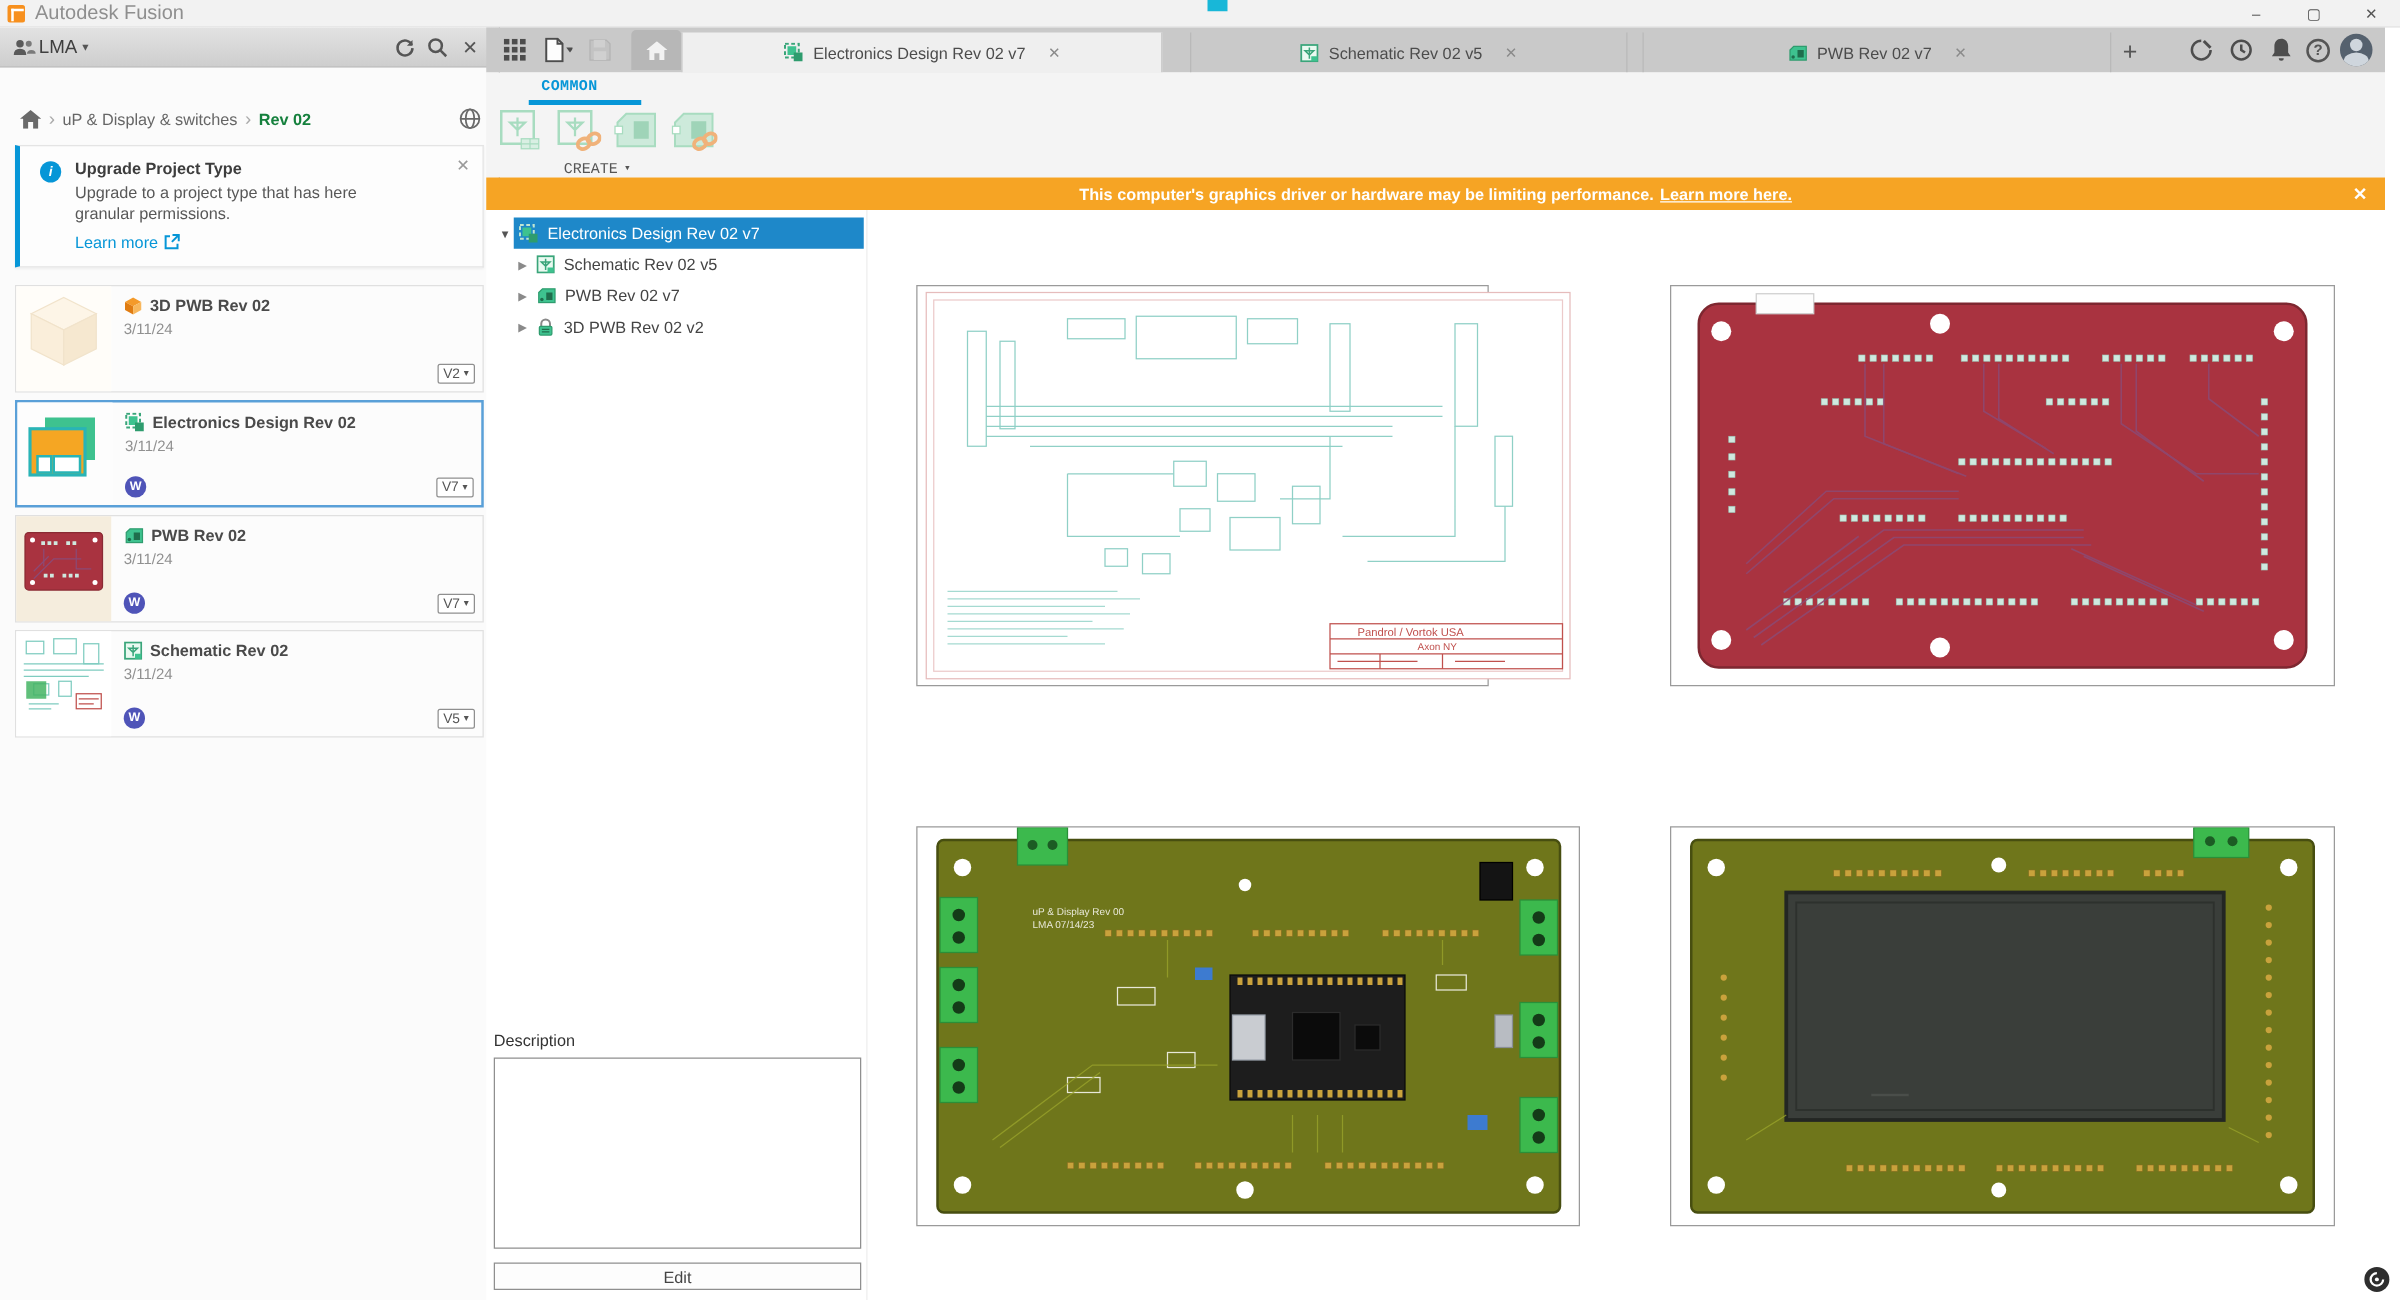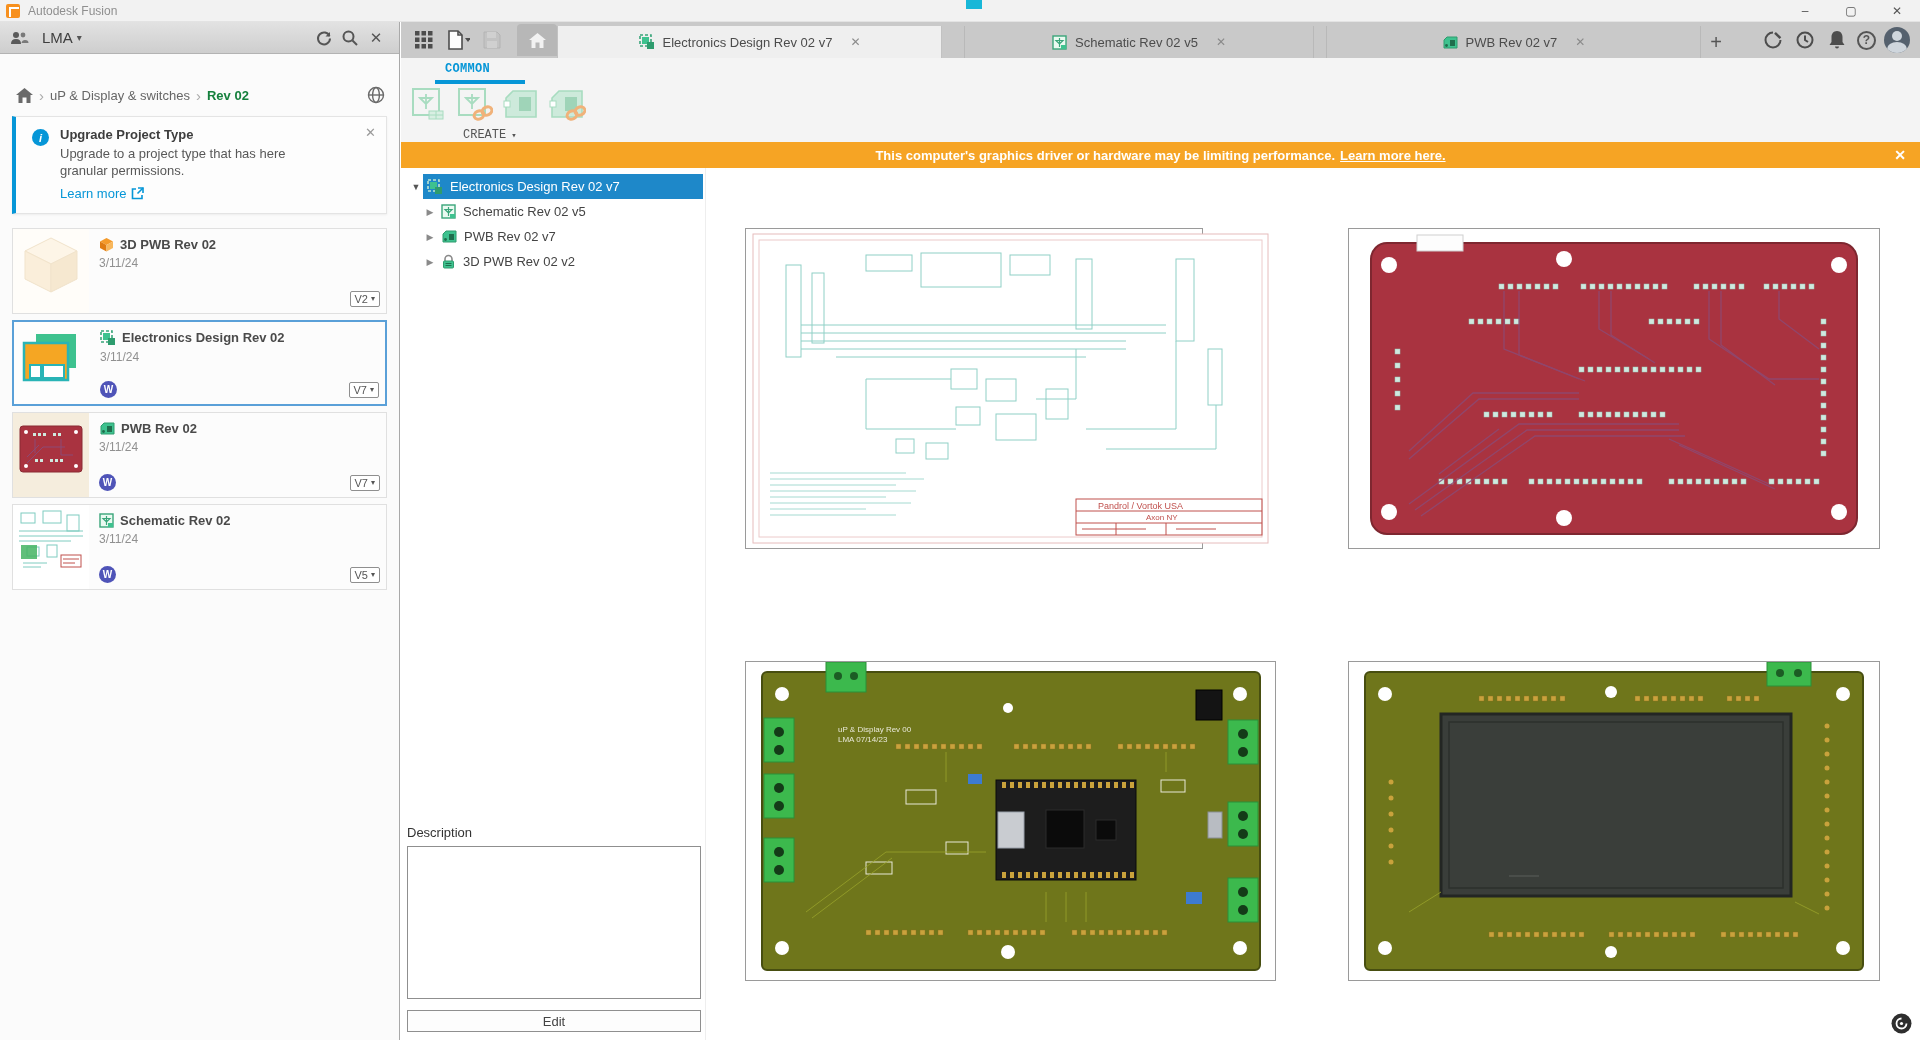--- a/index.html
+++ b/index.html
@@ -4,29 +4,29 @@
 <style>
   * { margin:0; padding:0; box-sizing:border-box; }
   html,body { width:1920px; height:1040px; overflow:hidden; }
   body { font-family:"Liberation Sans", sans-serif; background:#fff; position:relative; font-size:13px; color:#444; }
   svg { display:block; }
 
   
   .titlebar { position:absolute; left:0; top:0; width:1920px; height:22px; background:#f2f2f2; border-bottom:1px solid #e3e3e3; display:flex; align-items:center; }
   .fusion-logo { width:14px; height:14px; margin:0 8px 0 6px; background:#f7901e; border-radius:2px; position:relative; }
   .fusion-logo::after { content:""; position:absolute; left:3px; top:3px; width:8px; height:8px; border-left:2px solid #fff; border-top:2px solid #fff; }
-  .titlebar-text { color:#8f8f8f; font-size:12px; }
+  .titlebar-text { color:#8f8f8f; font-size:16px; }
   .teal-strip { position:absolute; left:966px; top:0; width:16px; height:9px; background:#18b7d8; }
   .win-controls { position:absolute; right:0; top:0; height:22px; display:flex; }
   .win-btn { width:46px; height:22px; display:flex; align-items:center; justify-content:center; color:#555; font-size:12px; cursor:default; }
 
   
   .left-panel { position:absolute; left:0; top:22px; width:400px; height:1018px; background:#fbfbfb; border-right:1px solid #a9a9a9; }
   .panel-header { height:32px; background:linear-gradient(#e2e2e2,#cecece); border-bottom:1px solid #b3b3b3; display:flex; align-items:center; padding:0 10px; }
-  .team-label { font-size:15px; color:#3f3f3f; margin:0 4px 0 12px; }
+  .team-label { font-size:15px; color:#3f3f3f; margin:0 4px 0 1px; }
   .hdr-spacer { flex:1; }
   .hdr-icon { width:26px; height:26px; display:flex; align-items:center; justify-content:center; color:#555; }
   .panel-body { position:relative; padding:16px 0 0 0; }
 
   .segmented { display:flex; margin:2px 16px 0 16px; height:27px; border:1px solid #8f8f8f; border-radius:3px; overflow:hidden; background:#f1f1f1; }
   .seg-btn { flex:1; display:flex; align-items:center; justify-content:center; color:#4a4a4a; border-right:1px solid #8f8f8f; }
   .seg-btn:last-child { border-right:none; }
   .seg-btn.active { background:#fff; }
 
   .actions-row { display:flex; align-items:center; justify-content:flex-end; margin:14px 16px 0 0; gap:10px; }
@@ -52,21 +52,21 @@
   .card-body { position:relative; flex:1; padding:8px 8px 0 10px; }
   .card-title-row { display:flex; align-items:center; gap:6px; }
   .card-title { font-weight:bold; color:#4a4a4a; }
   .card-date { color:#909090; margin:4px 0 0 0; font-size:12px; }
   .w-badge { position:absolute; left:10px; bottom:6px; width:17px; height:17px; border-radius:50%; background:#4f54b8; color:#fff; font-size:10px; font-weight:bold; display:flex; align-items:center; justify-content:center; }
   .w-badge:empty { display:none; }
   .version-badge { position:absolute; right:6px; bottom:6px; border:1px solid #8f8f8f; border-radius:2px; background:#fff; font-size:11px; color:#555; padding:1px 4px; display:flex; align-items:center; gap:3px; }
   .version-badge .caret { font-size:8px; color:#555; }
 
   
-  .main { position:absolute; left:401px; top:22px; width:1519px; height:1018px; }
+  .main { position:absolute; left:389px; top:22px; width:1519px; height:1018px; }
 
   .tabstrip { height:36px; background:#c9c9c9; display:flex; align-items:flex-end; }
   .tool-icons { display:flex; align-items:center; height:36px; padding-left:8px; gap:4px; }
   .tool-btn { width:30px; height:30px; display:flex; align-items:center; justify-content:center; }
   .tool-btn.disabled { opacity:.45; }
   .home-tab { width:40px; height:32px; background:#b7b7b7; border-radius:4px 4px 0 0; display:flex; align-items:center; justify-content:center; margin-left:6px; }
   .doc-tab { height:32px; display:flex; align-items:center; justify-content:center; gap:8px; color:#4c4c4c; position:relative; border-left:1px solid #b9b9b9; border-right:1px solid #b9b9b9; }
   .doc-tab.active { background:#efefef; border-color:#c2c2c2; }
   .doc-tab .tab-close { color:#8a8a8a; font-size:12px; margin-left:10px; }
   .tab-gap1 { width:22px; } .tab-gap2 { width:12px; }

